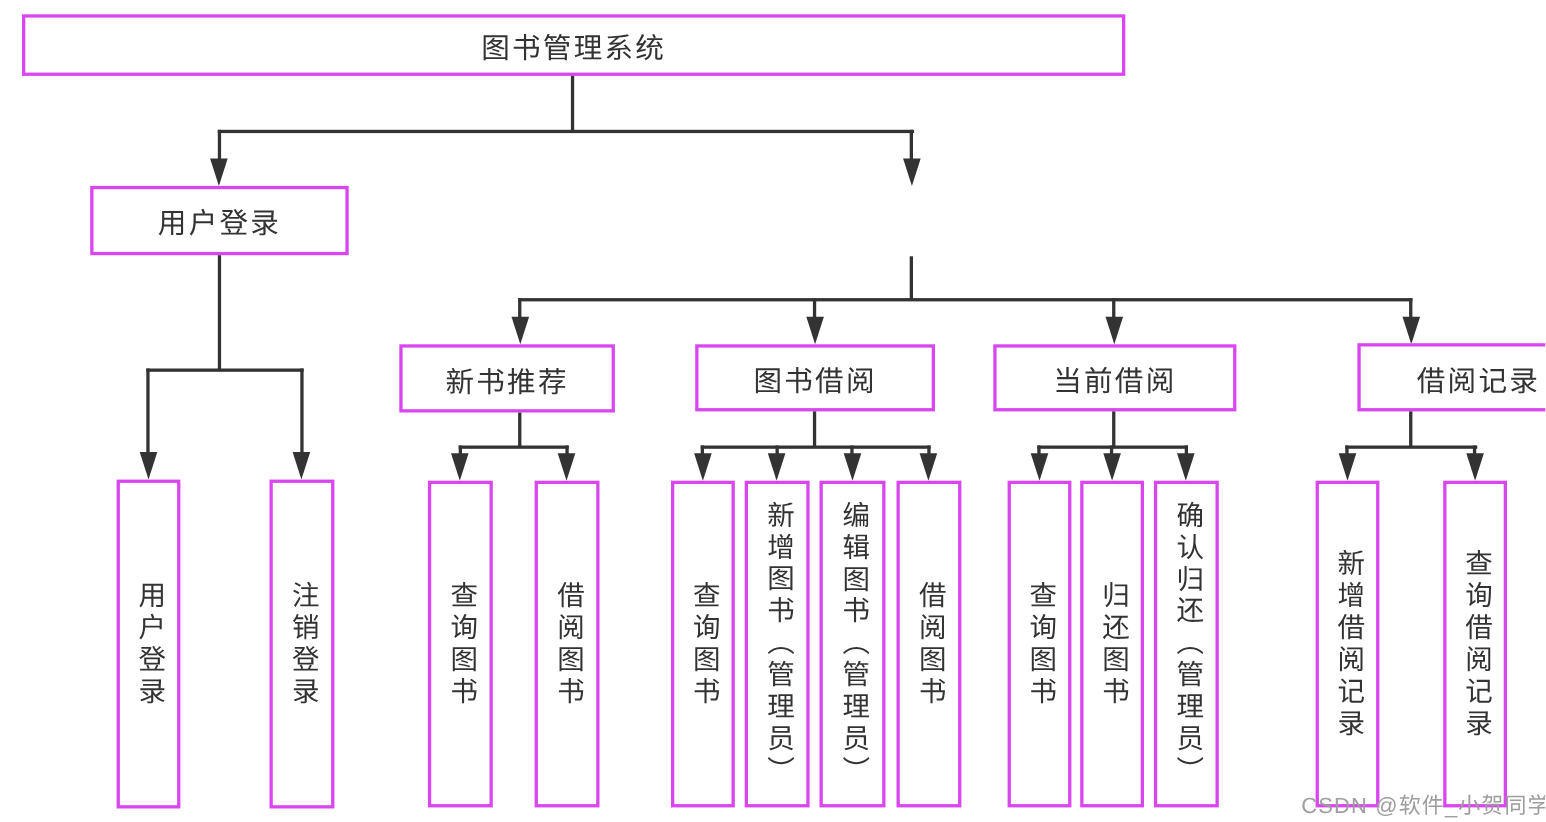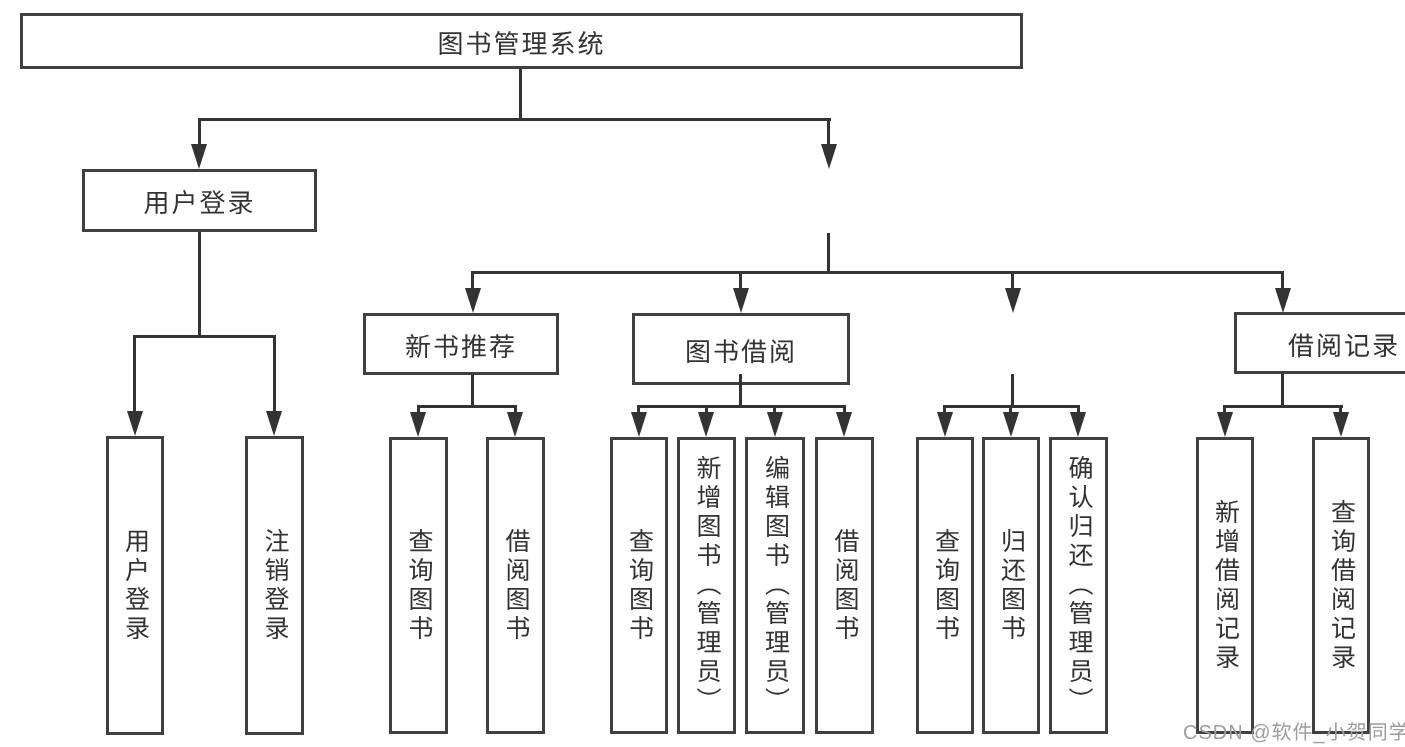--- a/index.html
+++ b/index.html
@@ -6,21 +6,21 @@
   #stage{
     position:relative;
     width:1405px;height:747px;
     background:#ffffff;
     font-family:"Liberation Sans",sans-serif;
     overflow:hidden;
   }
   .box{
     position:absolute;
     box-sizing:border-box;
-    border:3px solid #404040;
+    border:3px solid #d946ef;
     background:#ffffff;
     display:flex;
     align-items:center;
     justify-content:center;
     color:#333333;
   }
   .box.h span{
     font-size:26px;
     letter-spacing:2px;
     white-space:nowrap;
@@ -85,22 +85,25 @@
   <div class="vline" style="left:739px;top:271px;height:21px"></div>
   <div class="arrow" style="left:733px;top:288px"></div>
   <div class="vline" style="left:1011px;top:271px;height:21px"></div>
   <div class="arrow" style="left:1005px;top:288px"></div>
   <div class="vline" style="left:1281px;top:271px;height:21px"></div>
   <div class="arrow" style="left:1275px;top:288px"></div>
 
   <div class="box h" style="left:363px;top:313px;width:196px;height:62px">
     <span>新书推荐</span>
   </div>
-  <div class="box h" style="left:632px;top:313px;width:218px;height:72px">
+  <div class="box h" style="left:632px;top:313px;width:218px;height:61px">
     <span>图书借阅</span>
+  </div>
+  <div class="box h" style="left:903px;top:313px;width:221px;height:61px">
+    <span>当前借阅</span>
   </div>
   <div class="box h" style="left:1234px;top:312px;width:220px;height:62px">
     <span>借阅记录</span>
   </div>
 
   <div class="vline" style="left:471px;top:375px;height:32px"></div>
   <div class="hline" style="left:417px;top:405px;width:100px"></div>
   <div class="vline" style="left:417px;top:405px;height:11px"></div>
   <div class="arrow" style="left:410px;top:412px"></div>
   <div class="vline" style="left:514px;top:405px;height:11px"></div>

